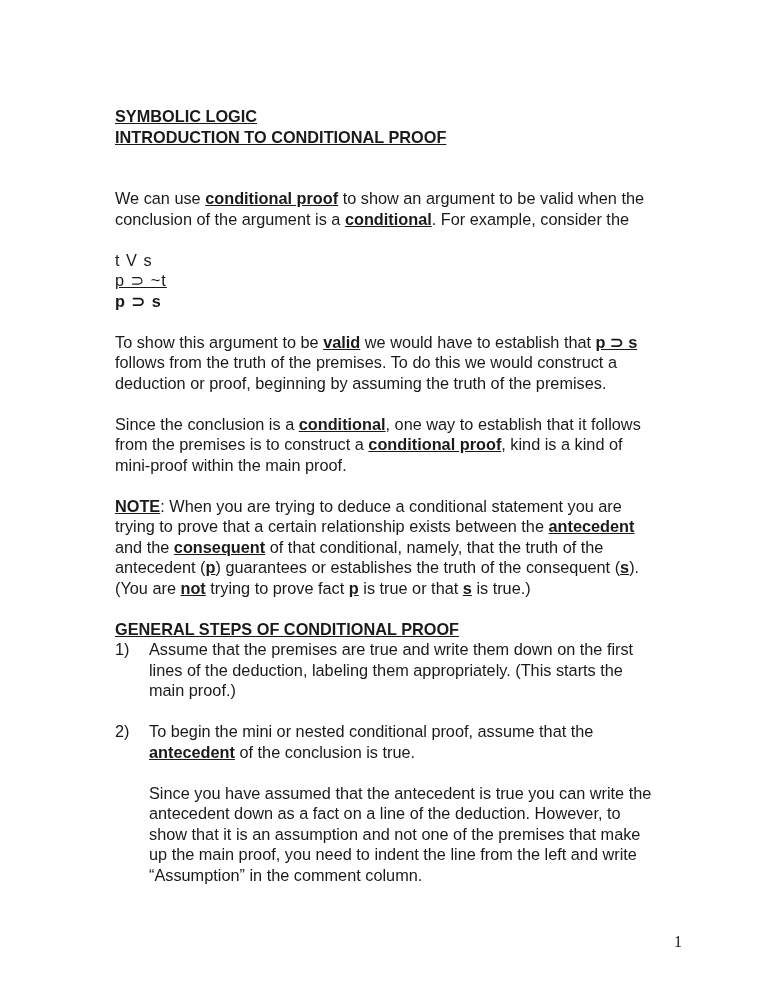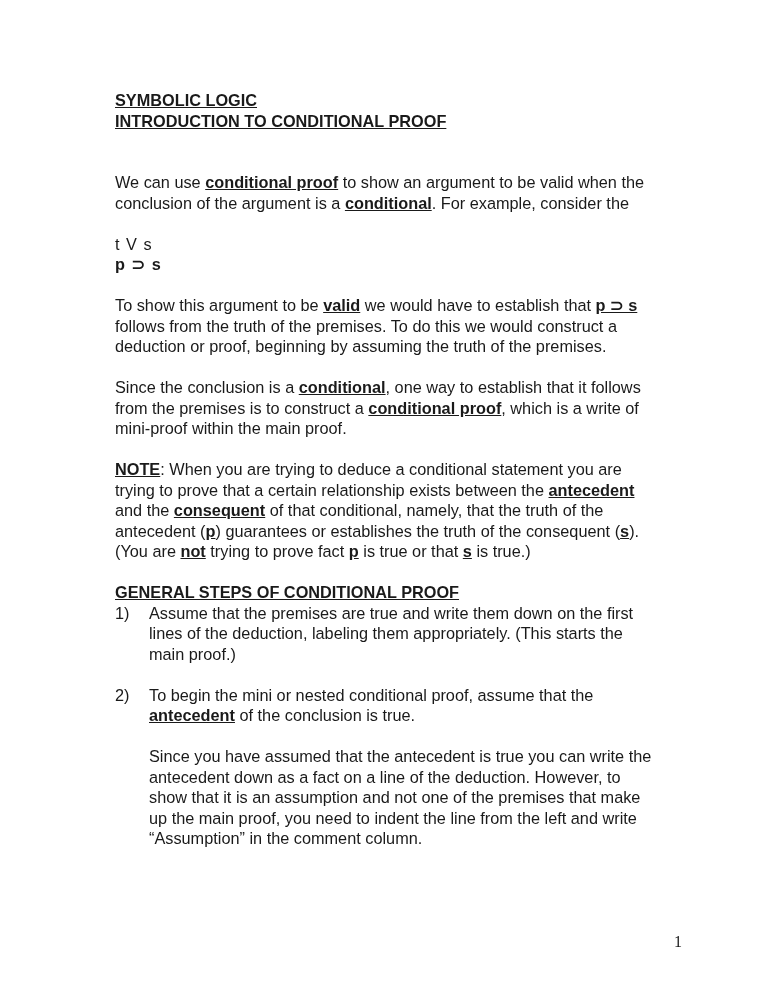--- a/index.html
+++ b/index.html
@@ -1,18 +1,18 @@
 <!DOCTYPE html>
 <html><head>
 <meta charset="utf-8">
 <style>
   html, body { margin: 0; padding: 0; background: #ffffff; }
   body { width: 768px; height: 994px; position: relative; overflow: hidden;
          font-family: "Liberation Sans", sans-serif; color: #1a1a1a; font-size: 16.3px; }
-  .page { position: absolute; left: 115px; top: 90px; width: 600px; }
+  .page { position: absolute; left: 115px; top: 106px; width: 600px; }
   .line { line-height: 20.5px; white-space: nowrap; }
   .b { font-weight: bold; }
   .u { text-decoration: underline; }
   .bu { font-weight: bold; text-decoration: underline; }
   .title { font-weight: bold; text-decoration: underline; }
   .gap { height: 20.5px; }
   .arg { letter-spacing: 1px; }
   .step { position: relative; padding-left: 34px; }
   .step-num { position: absolute; left: 0; top: 0; }
   .pagenum { position: absolute; left: 674px; top: 933px; font-family: "Liberation Serif", serif; font-size: 16px; }
@@ -27,34 +27,35 @@
     <div class="gap"></div>
 
   <div>
     <div class="line"><span>We can use </span><span class="bu">conditional proof</span><span> to show an argument to be valid when the</span></div>
     <div class="line"><span>conclusion of the argument is a </span><span class="bu">conditional</span><span>.  For example, consider the</span></div>
   </div>
   <div class="gap"></div>
 
   <div class="arg">
     <div class="line">t V s</div>
+    <div class="line"><span class="u">p ⊃ ~t</span></div>
     <div class="line b">p ⊃ s</div>
   </div>
   <div class="gap"></div>
 
   <div>
     <div class="line"><span>To show this argument to be </span><span class="bu">valid</span><span> we would have to establish that </span><span class="bu">p ⊃ s</span></div>
     <div class="line">follows from the truth of the premises.  To do this we would construct a</div>
     <div class="line">deduction or proof, beginning by assuming the truth of the premises.</div>
   </div>
   <div class="gap"></div>
 
   <div>
     <div class="line"><span>Since the conclusion is a </span><span class="bu">conditional</span><span>, one way to establish that it follows</span></div>
-    <div class="line"><span>from the premises is to construct a </span><span class="bu">conditional proof</span><span>, which is a write of</span></div>
+    <div class="line"><span>from the premises is to construct a </span><span class="bu">conditional proof</span><span>, kind is a kind of</span></div>
     <div class="line">mini-proof within the main proof.</div>
   </div>
   <div class="gap"></div>
 
   <div>
     <div class="line"><span class="bu">NOTE</span><span>:  When you are trying to deduce a conditional statement you are</span></div>
     <div class="line"><span>trying to prove that a certain relationship exists between the </span><span class="bu">antecedent</span></div>
     <div class="line"><span>and the </span><span class="bu">consequent</span><span> of that conditional, namely, that the truth of the</span></div>
     <div class="line"><span>antecedent (</span><span class="bu">p</span><span>) guarantees or establishes the truth of the consequent (</span><span class="bu">s</span><span>).</span></div>
     <div class="line"><span>(You are </span><span class="bu">not</span><span> trying to prove fact </span><span class="bu">p</span><span> is true or that </span><span class="bu">s</span><span> is true.)</span></div>

